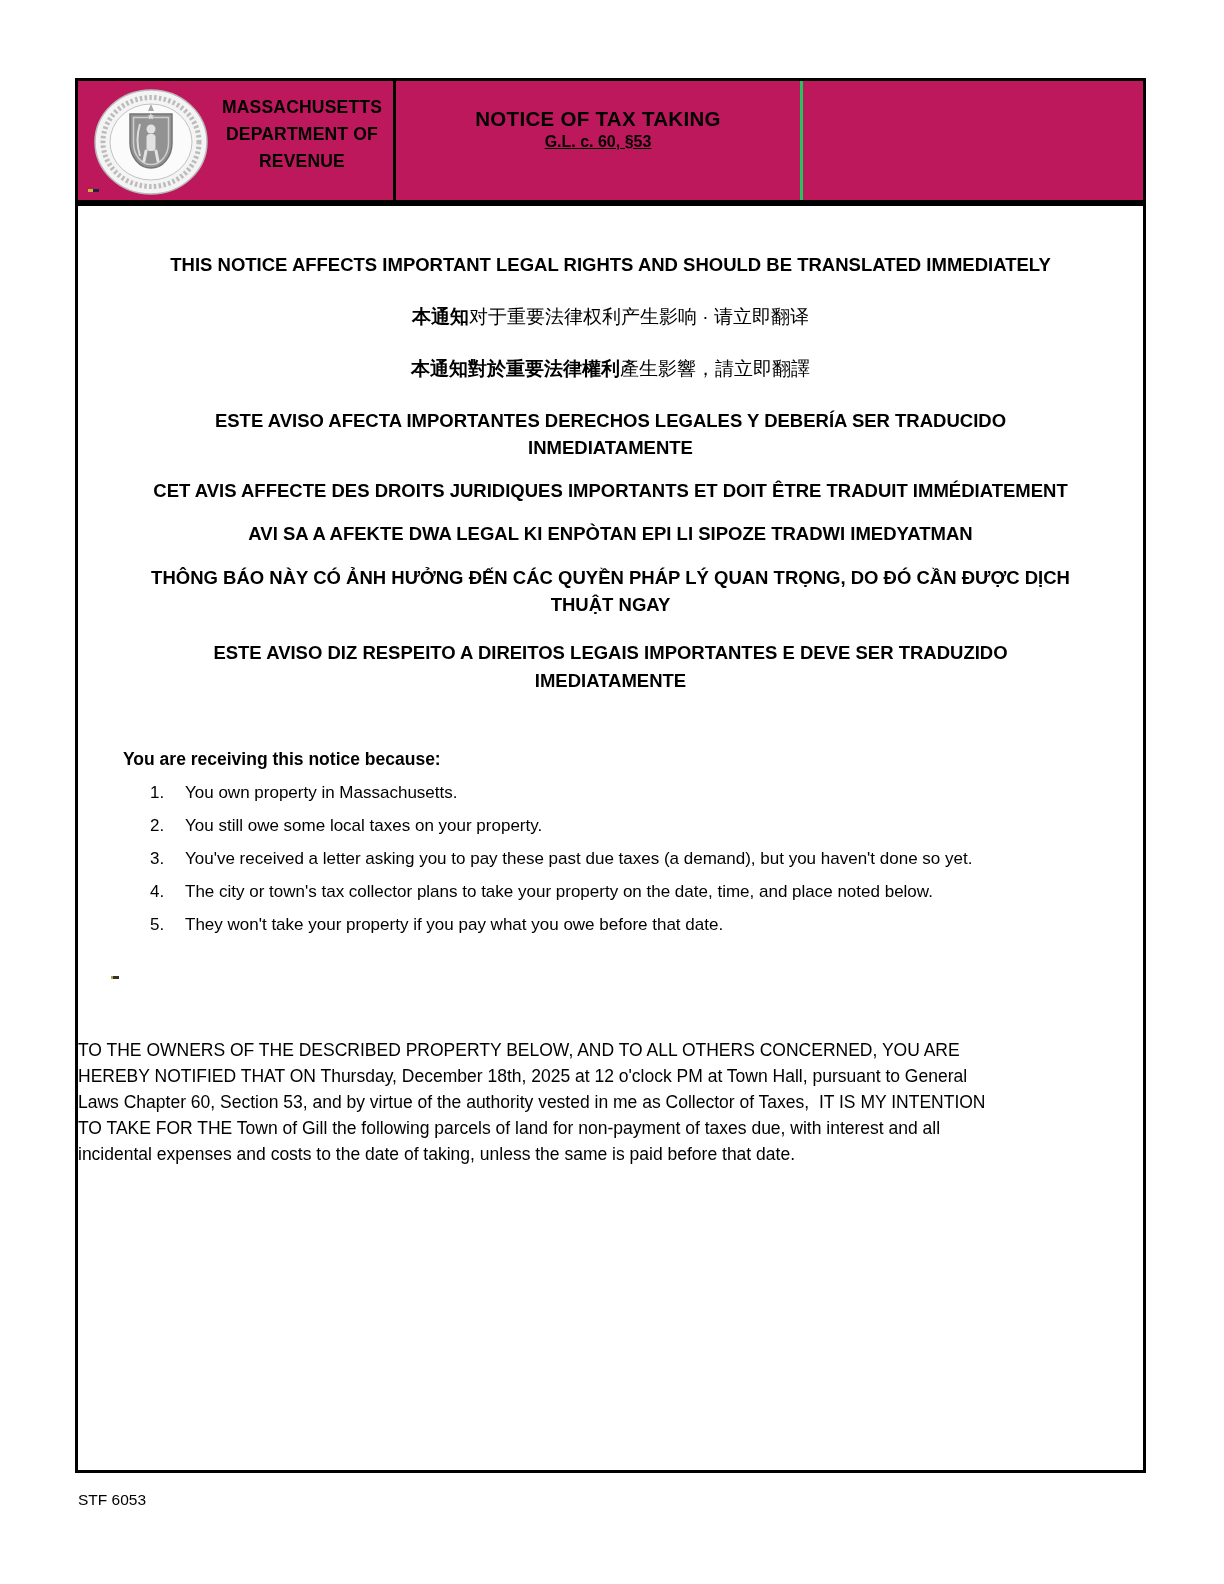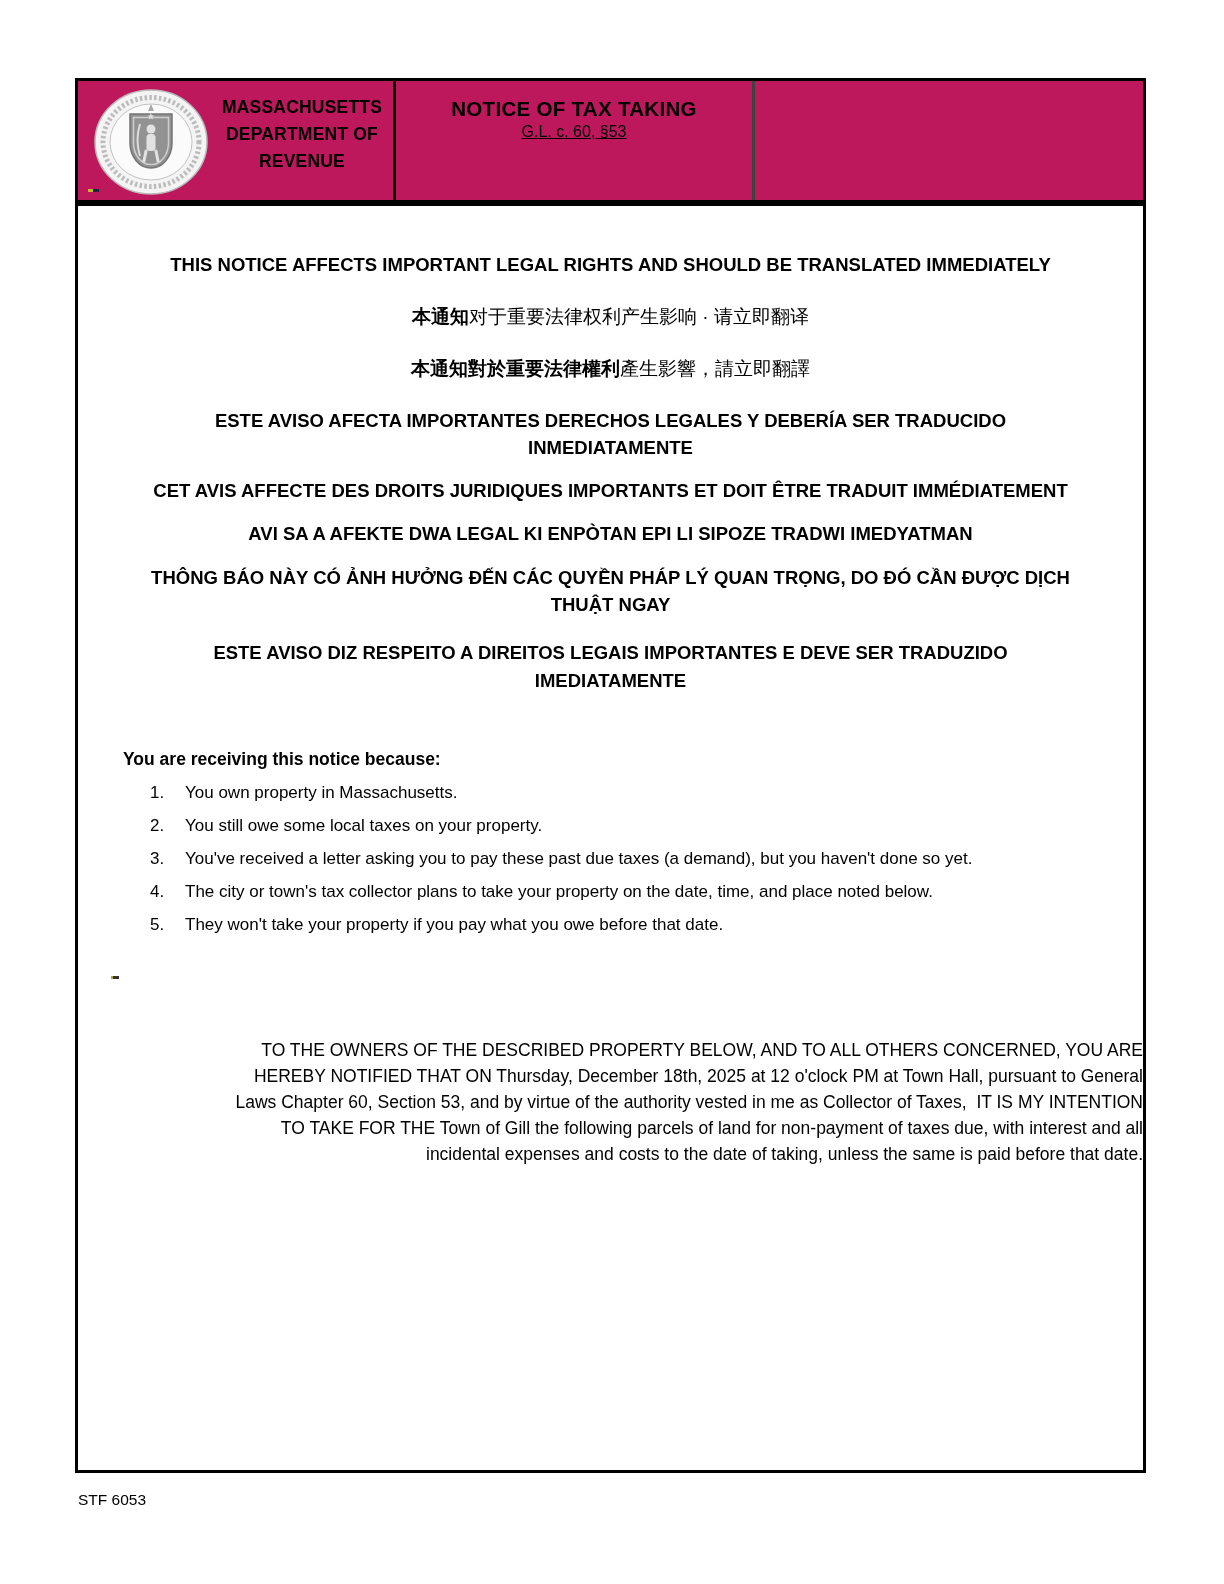--- a/index.html
+++ b/index.html
@@ -40,27 +40,27 @@
   .agency {
     flex: 1;
     text-align: center;
     padding-top: 13px;
     font-weight: bold;
     font-size: 17.5px;
     line-height: 27px;
     letter-spacing: 0.2px;
   }
   .cell-title {
-    width: 359px;
-    border-right: 3px solid #404040;
+    width: 407px;
+    border-right: 3px solid #22c55e;
     text-align: center;
-    padding-top: 16px;
+    padding-top: 26px;
   }
   .form-title { font-weight: bold; font-size: 20.5px; letter-spacing: 0.3px; }
-  .statute { font-weight: normal; font-size: 16px; text-decoration: underline; margin-top: 2px; }
+  .statute { font-weight: bold; font-size: 16px; text-decoration: underline; margin-top: 2px; }
   .cell-blank { flex: 1; }
 
   
   .main-box {
     position: absolute;
     left: 75px;
     top: 203px;
     width: 1071px;
     height: 1270px;
     border: 3px solid #000;
@@ -102,21 +102,21 @@
     margin-top: 6px;
     font-size: 17px;
     line-height: 27px;
   }
   .reason-item .num { width: 26px; flex: none; }
   .reason-item .txt { margin-left: 9px; }
 
   
   .declaration {
     margin-top: 99px;
-    text-align: right;
+    text-align: left;
     font-size: 17.5px;
     line-height: 26px;
   }
   .declaration div { white-space: pre-wrap; }
 
   
   .form-code {
     position: absolute;
     left: 78px;
     top: 1491px;

